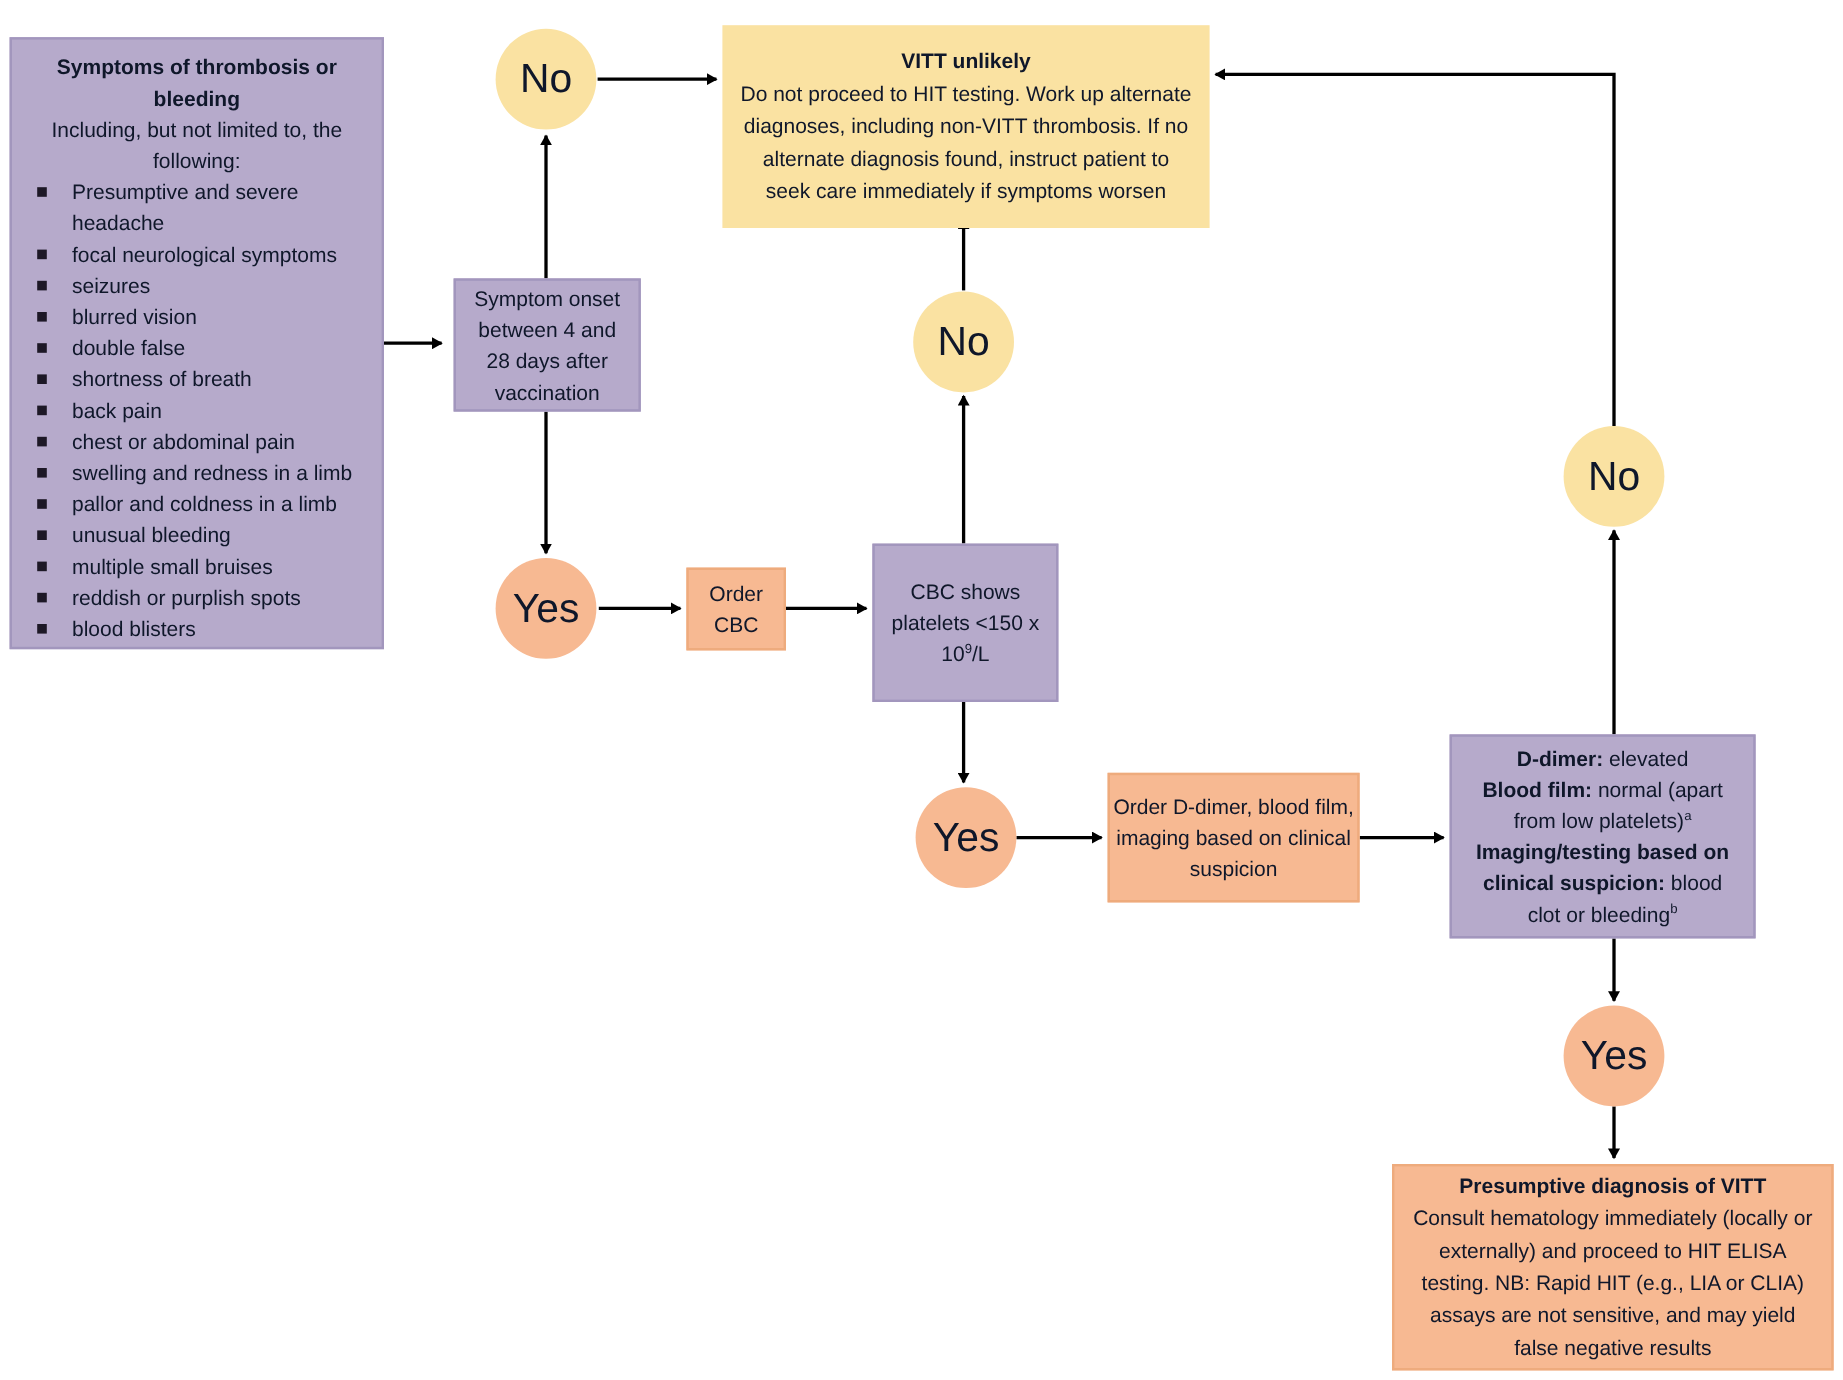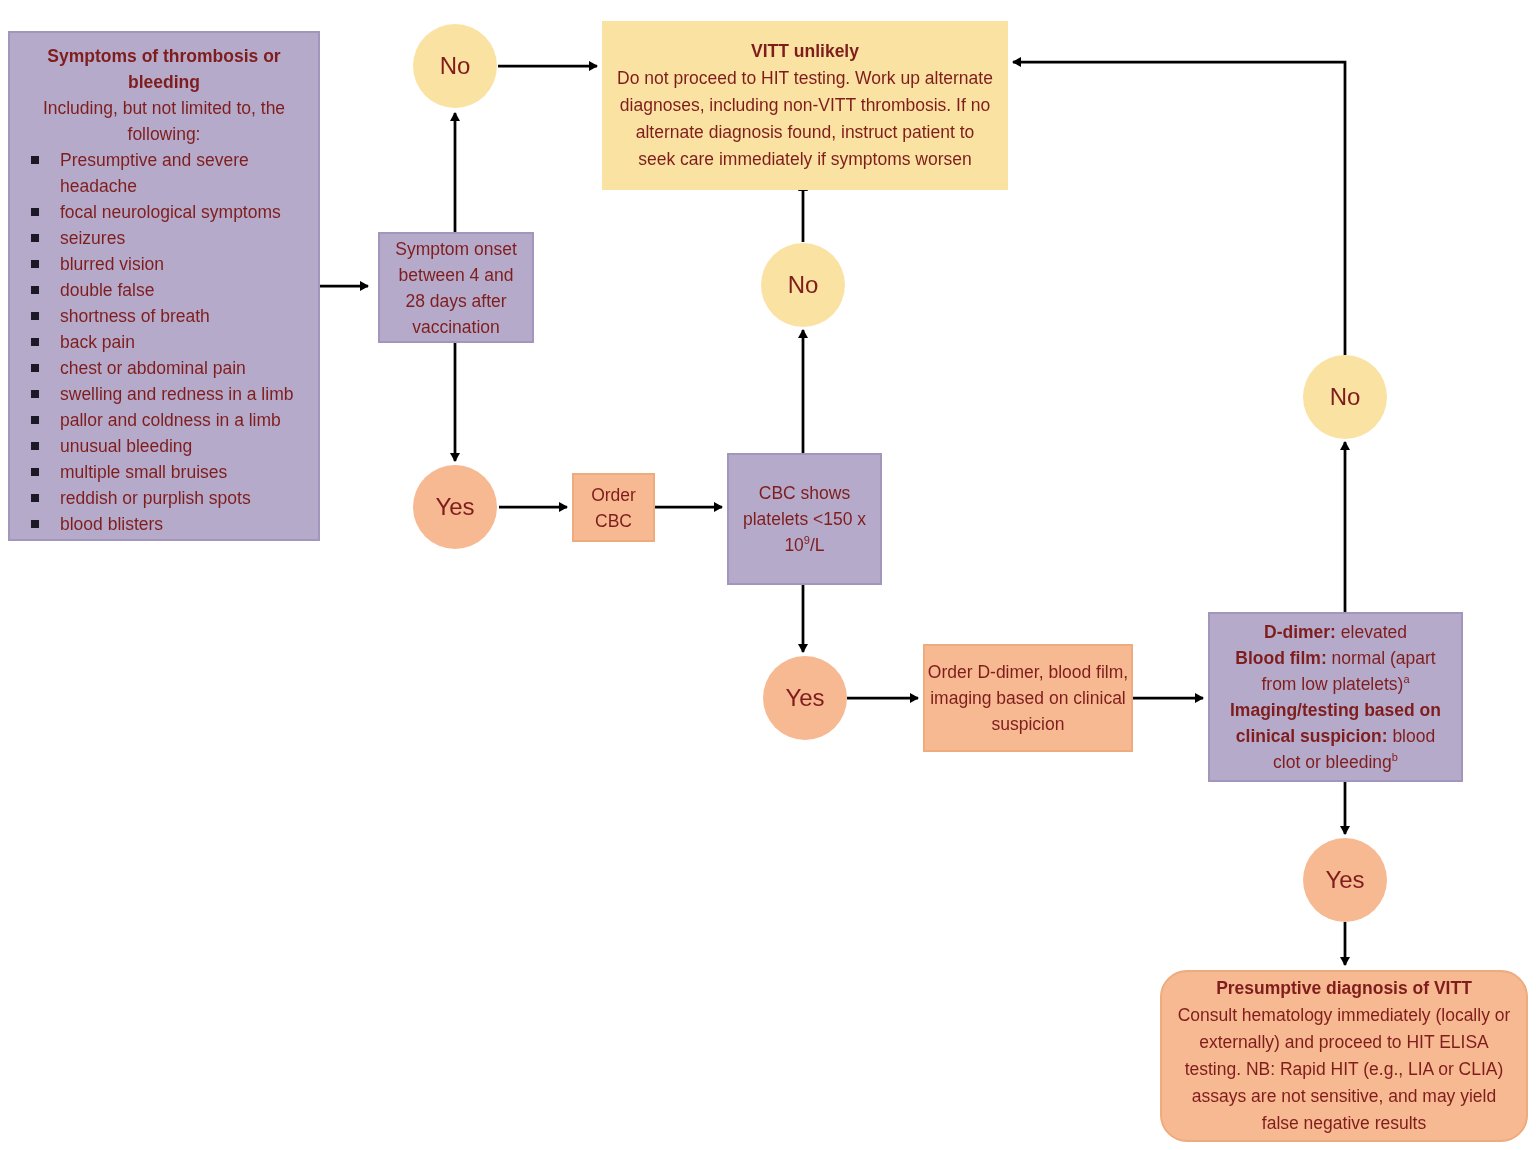--- a/index.html
+++ b/index.html
@@ -1,36 +1,36 @@
 <!DOCTYPE html>
 <html><head>
 <meta charset="utf-8">
 <style>
   html,body{margin:0;padding:0;background:#ffffff;}
   .canvas{
     position:relative;
     width:1536px;height:1150px;
     background:#ffffff;
     font-family:"Liberation Sans","DejaVu Sans",sans-serif;
-    color:#7f1d1d;
+    color:#0f172a;
     overflow:hidden;
   }
   svg.arrows{position:absolute;left:0;top:0;width:1536px;height:1150px;z-index:0;}
   .node{position:absolute;z-index:1;box-sizing:border-box;}
   .box{
     display:flex;flex-direction:column;justify-content:center;
     text-align:center;font-size:17.5px;line-height:26px;
   }
   .purple{background:#b6aacb;border:2px solid #a296bd;}
   .yellowbox{background:#fae2a2;margin-top:11px;}
   .orangebox{background:#f7b992;border:2px solid #eeab7d;}
   .circle{
     border-radius:50%;width:84px;height:84px;
     display:flex;align-items:center;justify-content:center;
-    font-size:24px;line-height:1;z-index:1;position:absolute;
+    font-size:34px;line-height:1;z-index:1;position:absolute;
   }
   .circle.yellow{background:#fae2a2;}
   .circle.orange{background:#f7b992;}
   .bold{font-weight:bold;}
   .box-title{font-weight:bold;}
   sup{font-size:11px;line-height:0;}
   
   .symptoms{
     left:8px;top:31px;width:312px;height:510px;
     padding:10px 13px;justify-content:flex-start;
@@ -48,21 +48,21 @@
     margin-top:9px;margin-right:21px;
   }
   ul.bullets li .btext{flex:1;}
   
   .onset{left:378px;top:232px;width:156px;height:111px;padding:4px 8px;}
   .vitt-unlikely{left:602px;top:10px;width:406px;height:169px;padding:6px 14px;line-height:27px;}
   .order-cbc{left:572px;top:473px;width:83px;height:69px;padding:2px 6px;}
   .cbc{left:727px;top:453px;width:155px;height:132px;padding:4px 8px;}
   .order-ddimer{left:923px;top:644px;width:210px;height:108px;padding:4px 2px;}
   .ddimer{left:1208px;top:612px;width:255px;height:170px;padding:4px 10px;}
-  .presumptive{left:1160px;top:970px;width:368px;height:172px;padding:6px 12px;line-height:27px;border-radius:27px;}
+  .presumptive{left:1160px;top:970px;width:368px;height:172px;padding:6px 12px;line-height:27px;}
 </style>
 </head>
 <body>
 
 <div class="canvas">
 
   <svg class="arrows" viewBox="0 0 1536 1150">
     <defs>
       <marker id="ah" markerWidth="10" markerHeight="10" refX="8" refY="5" orient="auto" markerUnits="userSpaceOnUse">
         <path d="M0,0 L9,5 L0,10 z" fill="#000000"></path>

